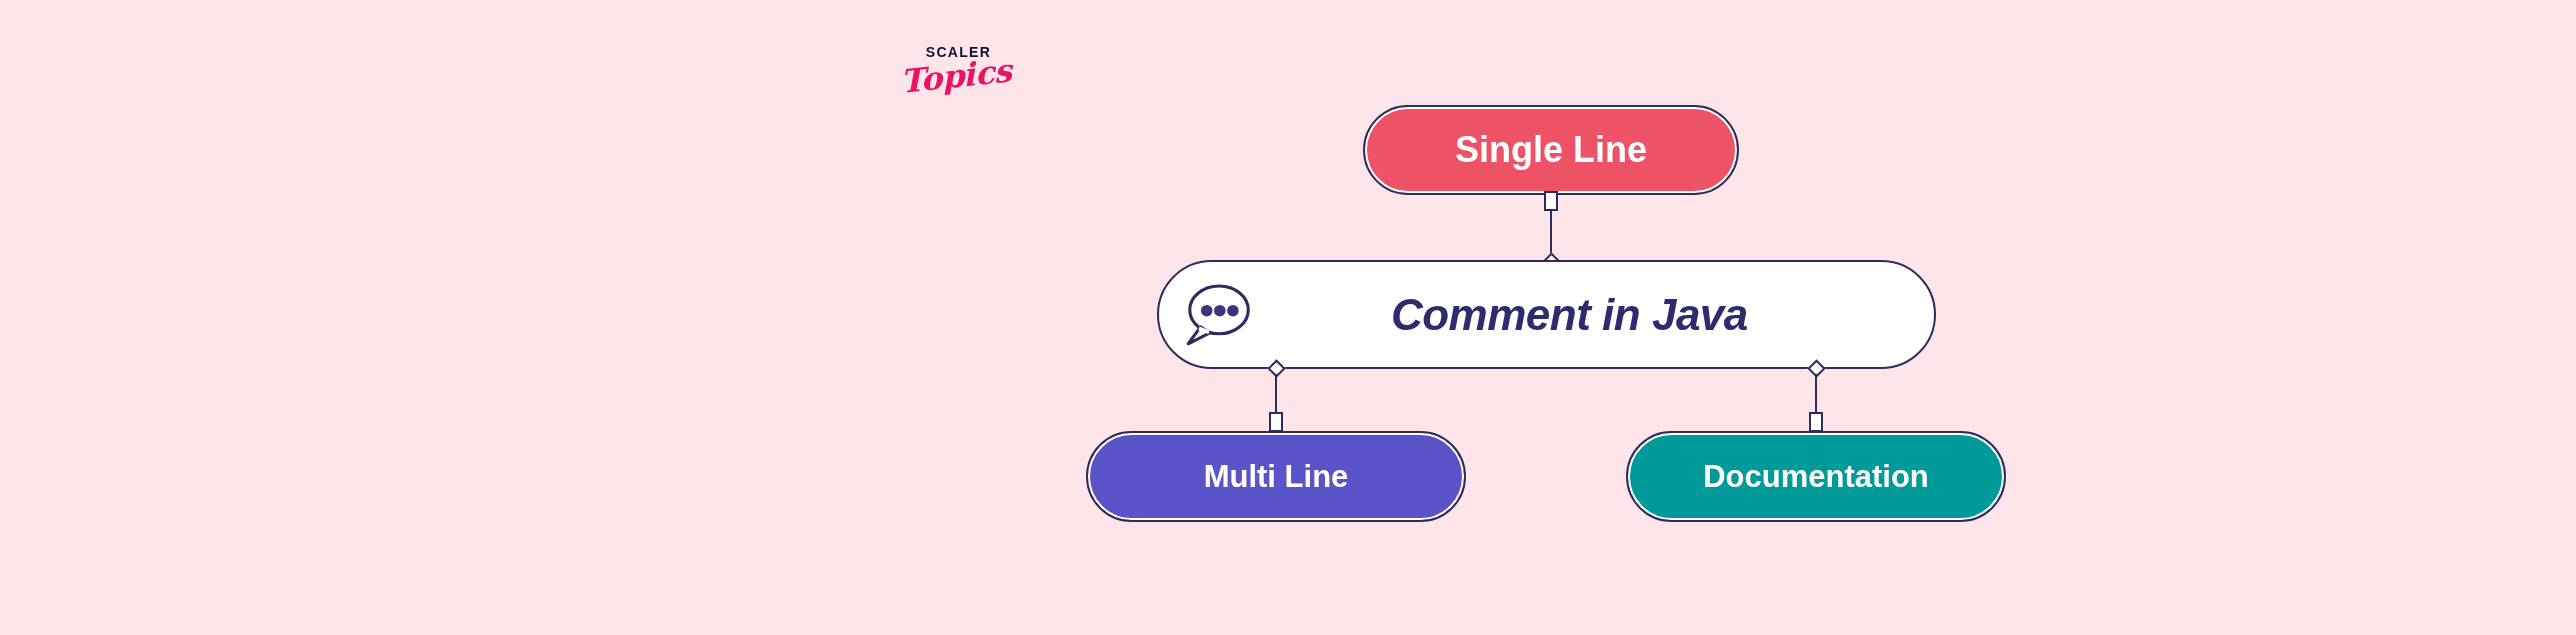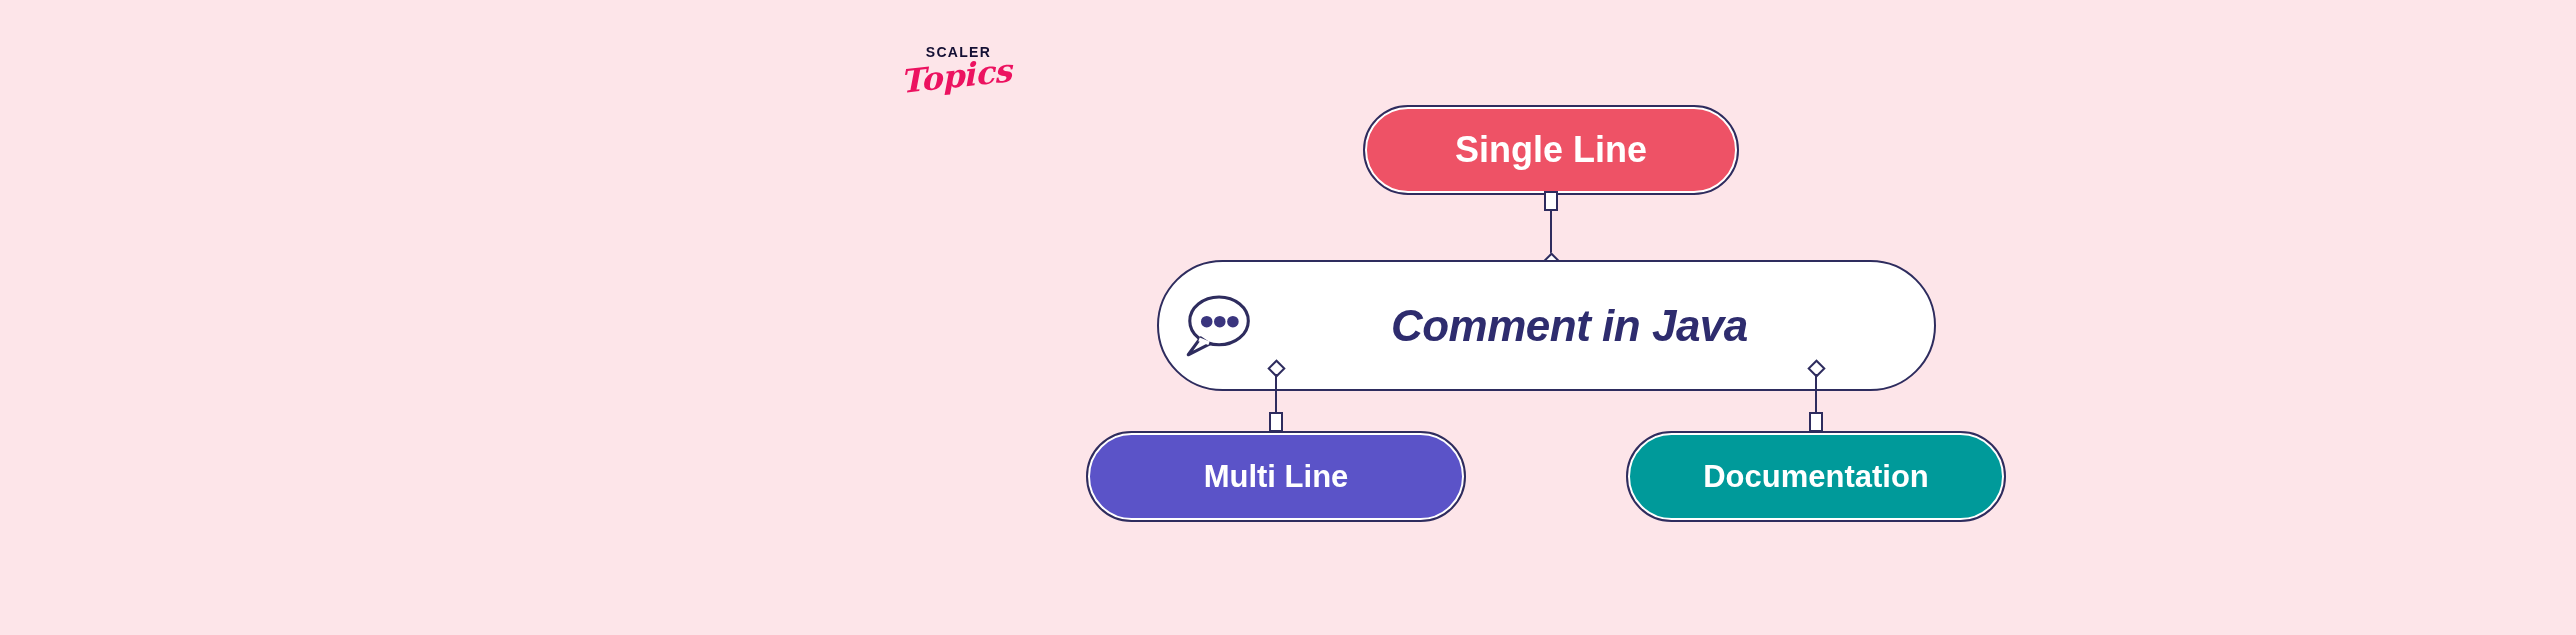--- a/index.html
+++ b/index.html
@@ -96,21 +96,21 @@
     background: #009A9A;
     font-size: 31px;
   }
 
   
   .node-center {
     position: absolute;
     left: 1157px;
     top: 260px;
     width: 779px;
-    height: 131px;
+    height: 109px;
     box-sizing: border-box;
     background: #FFFFFF;
     border: 2.1px solid #2E2C5E;
     border-radius: 515px;
     display: flex;
     align-items: center;
     user-select: none;
   }
   .bubble-icon {
     margin-left: 19.6px;

